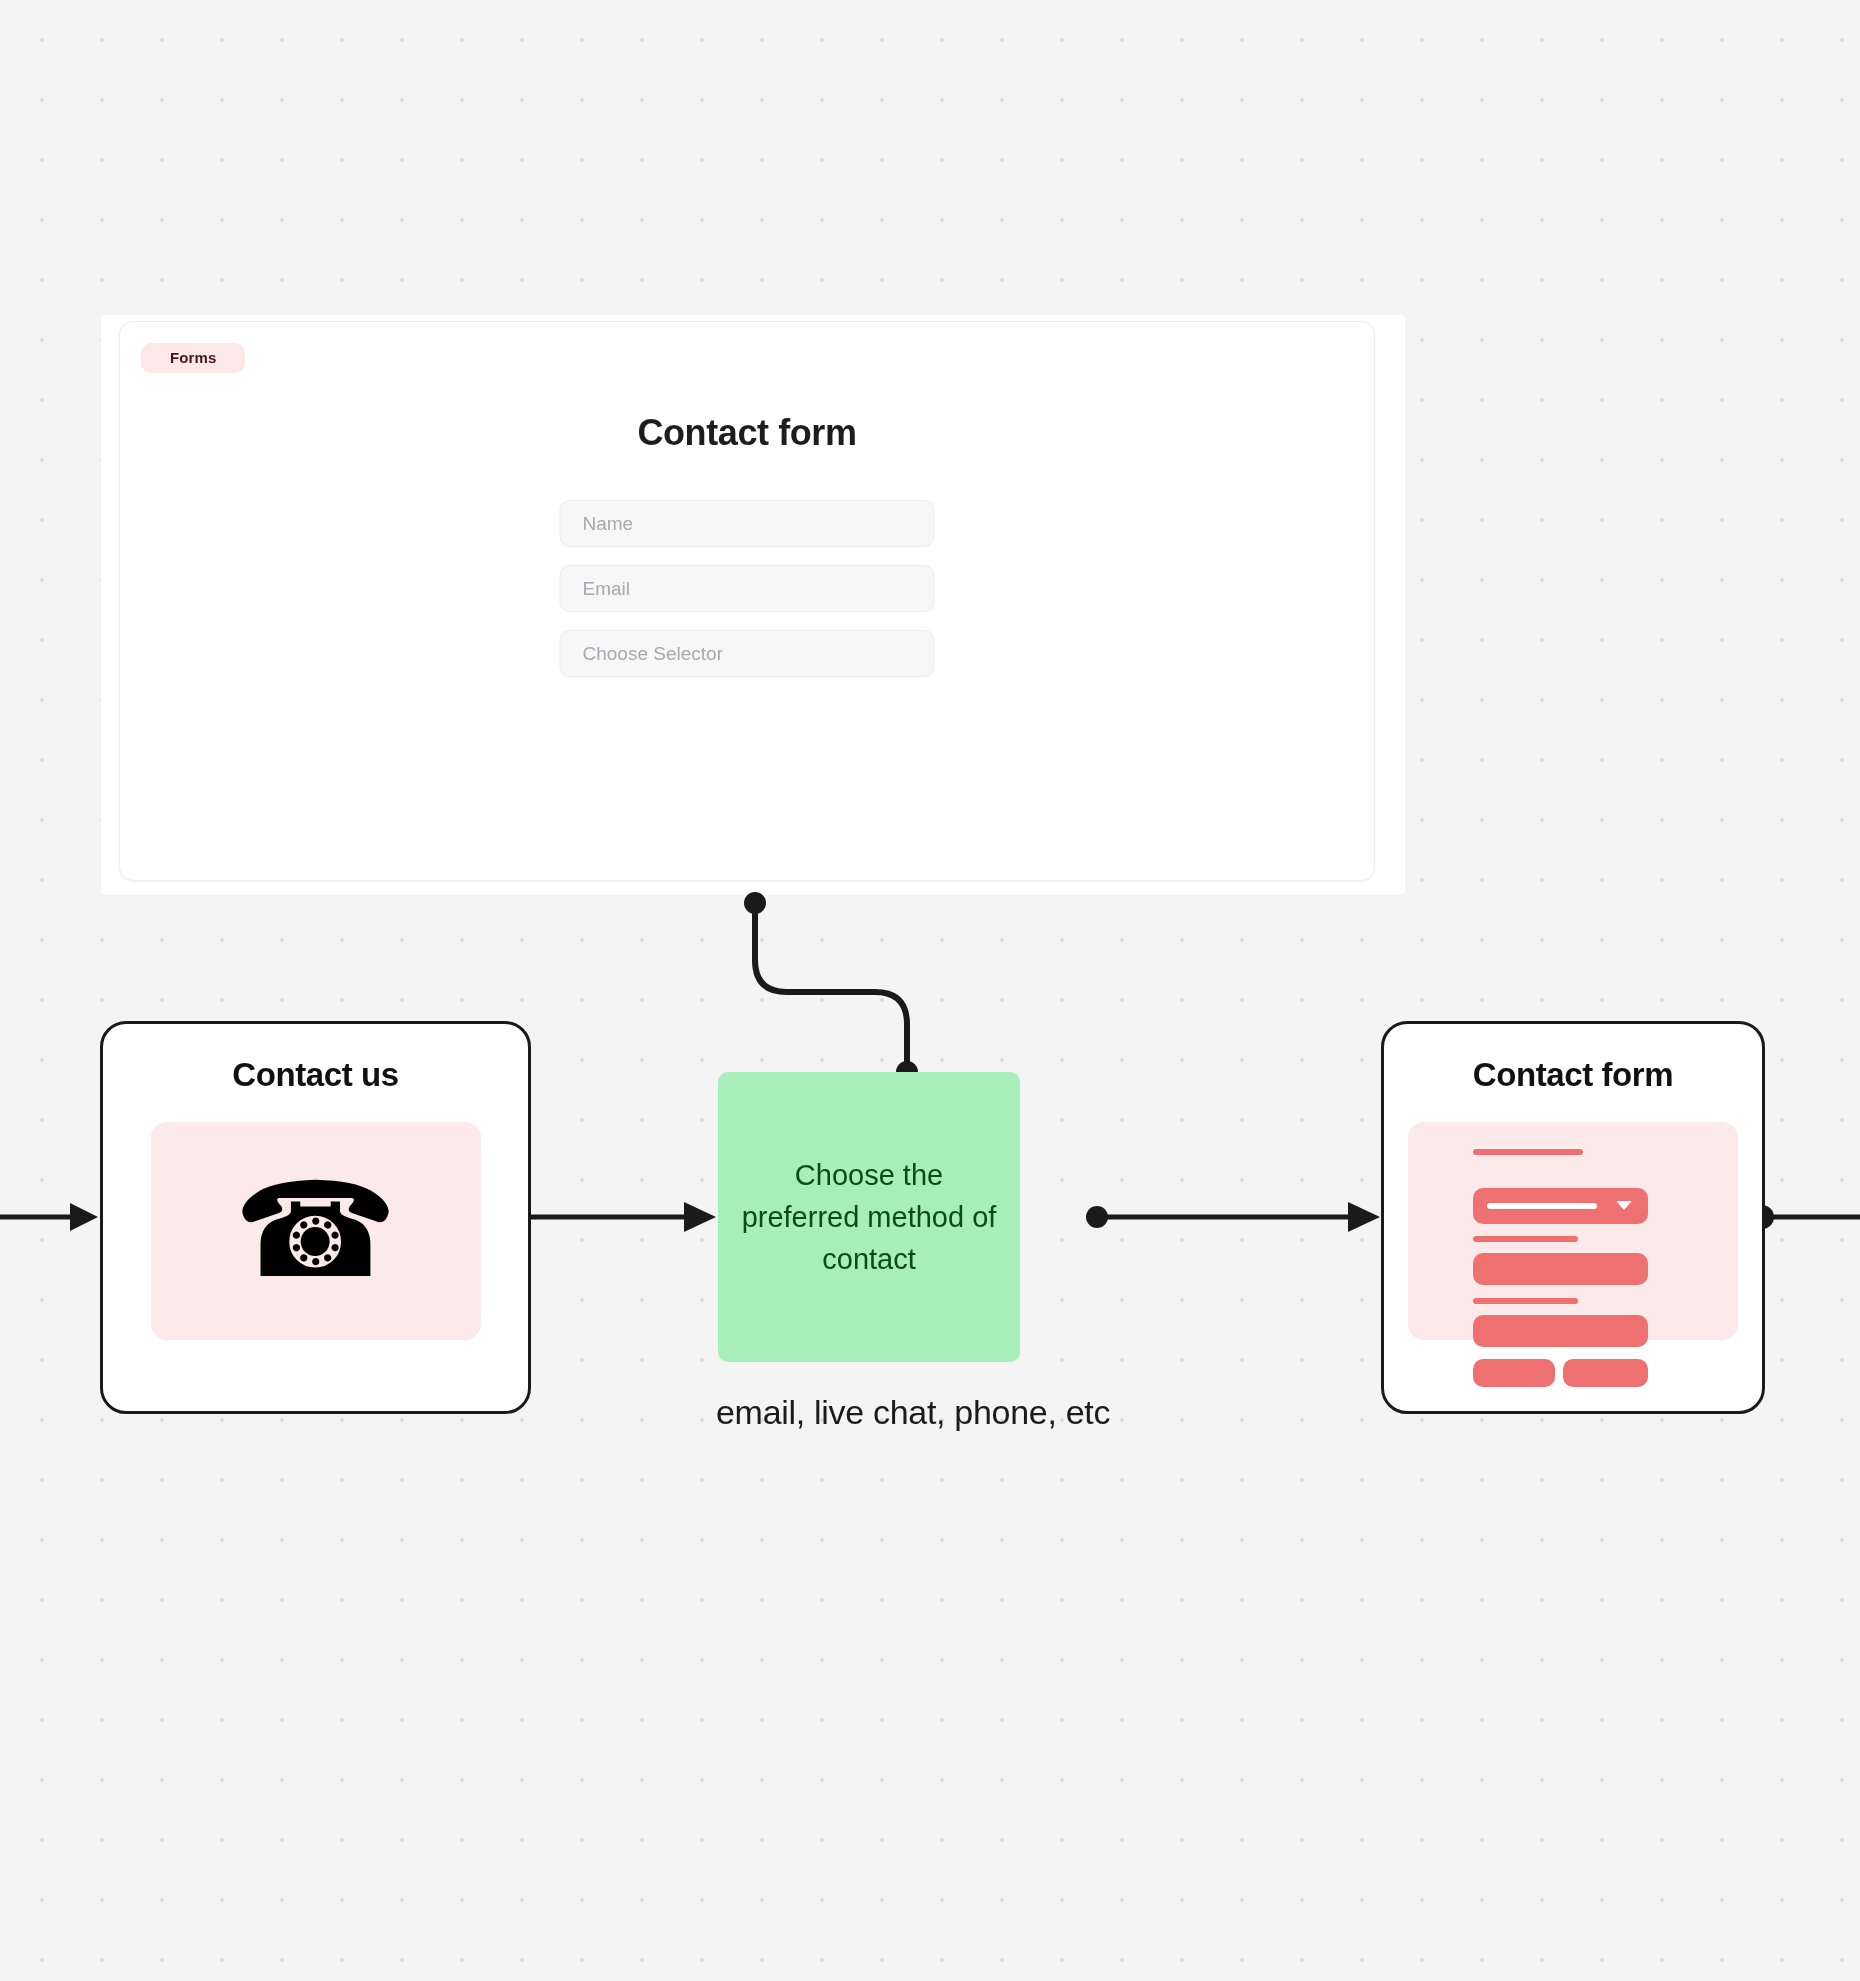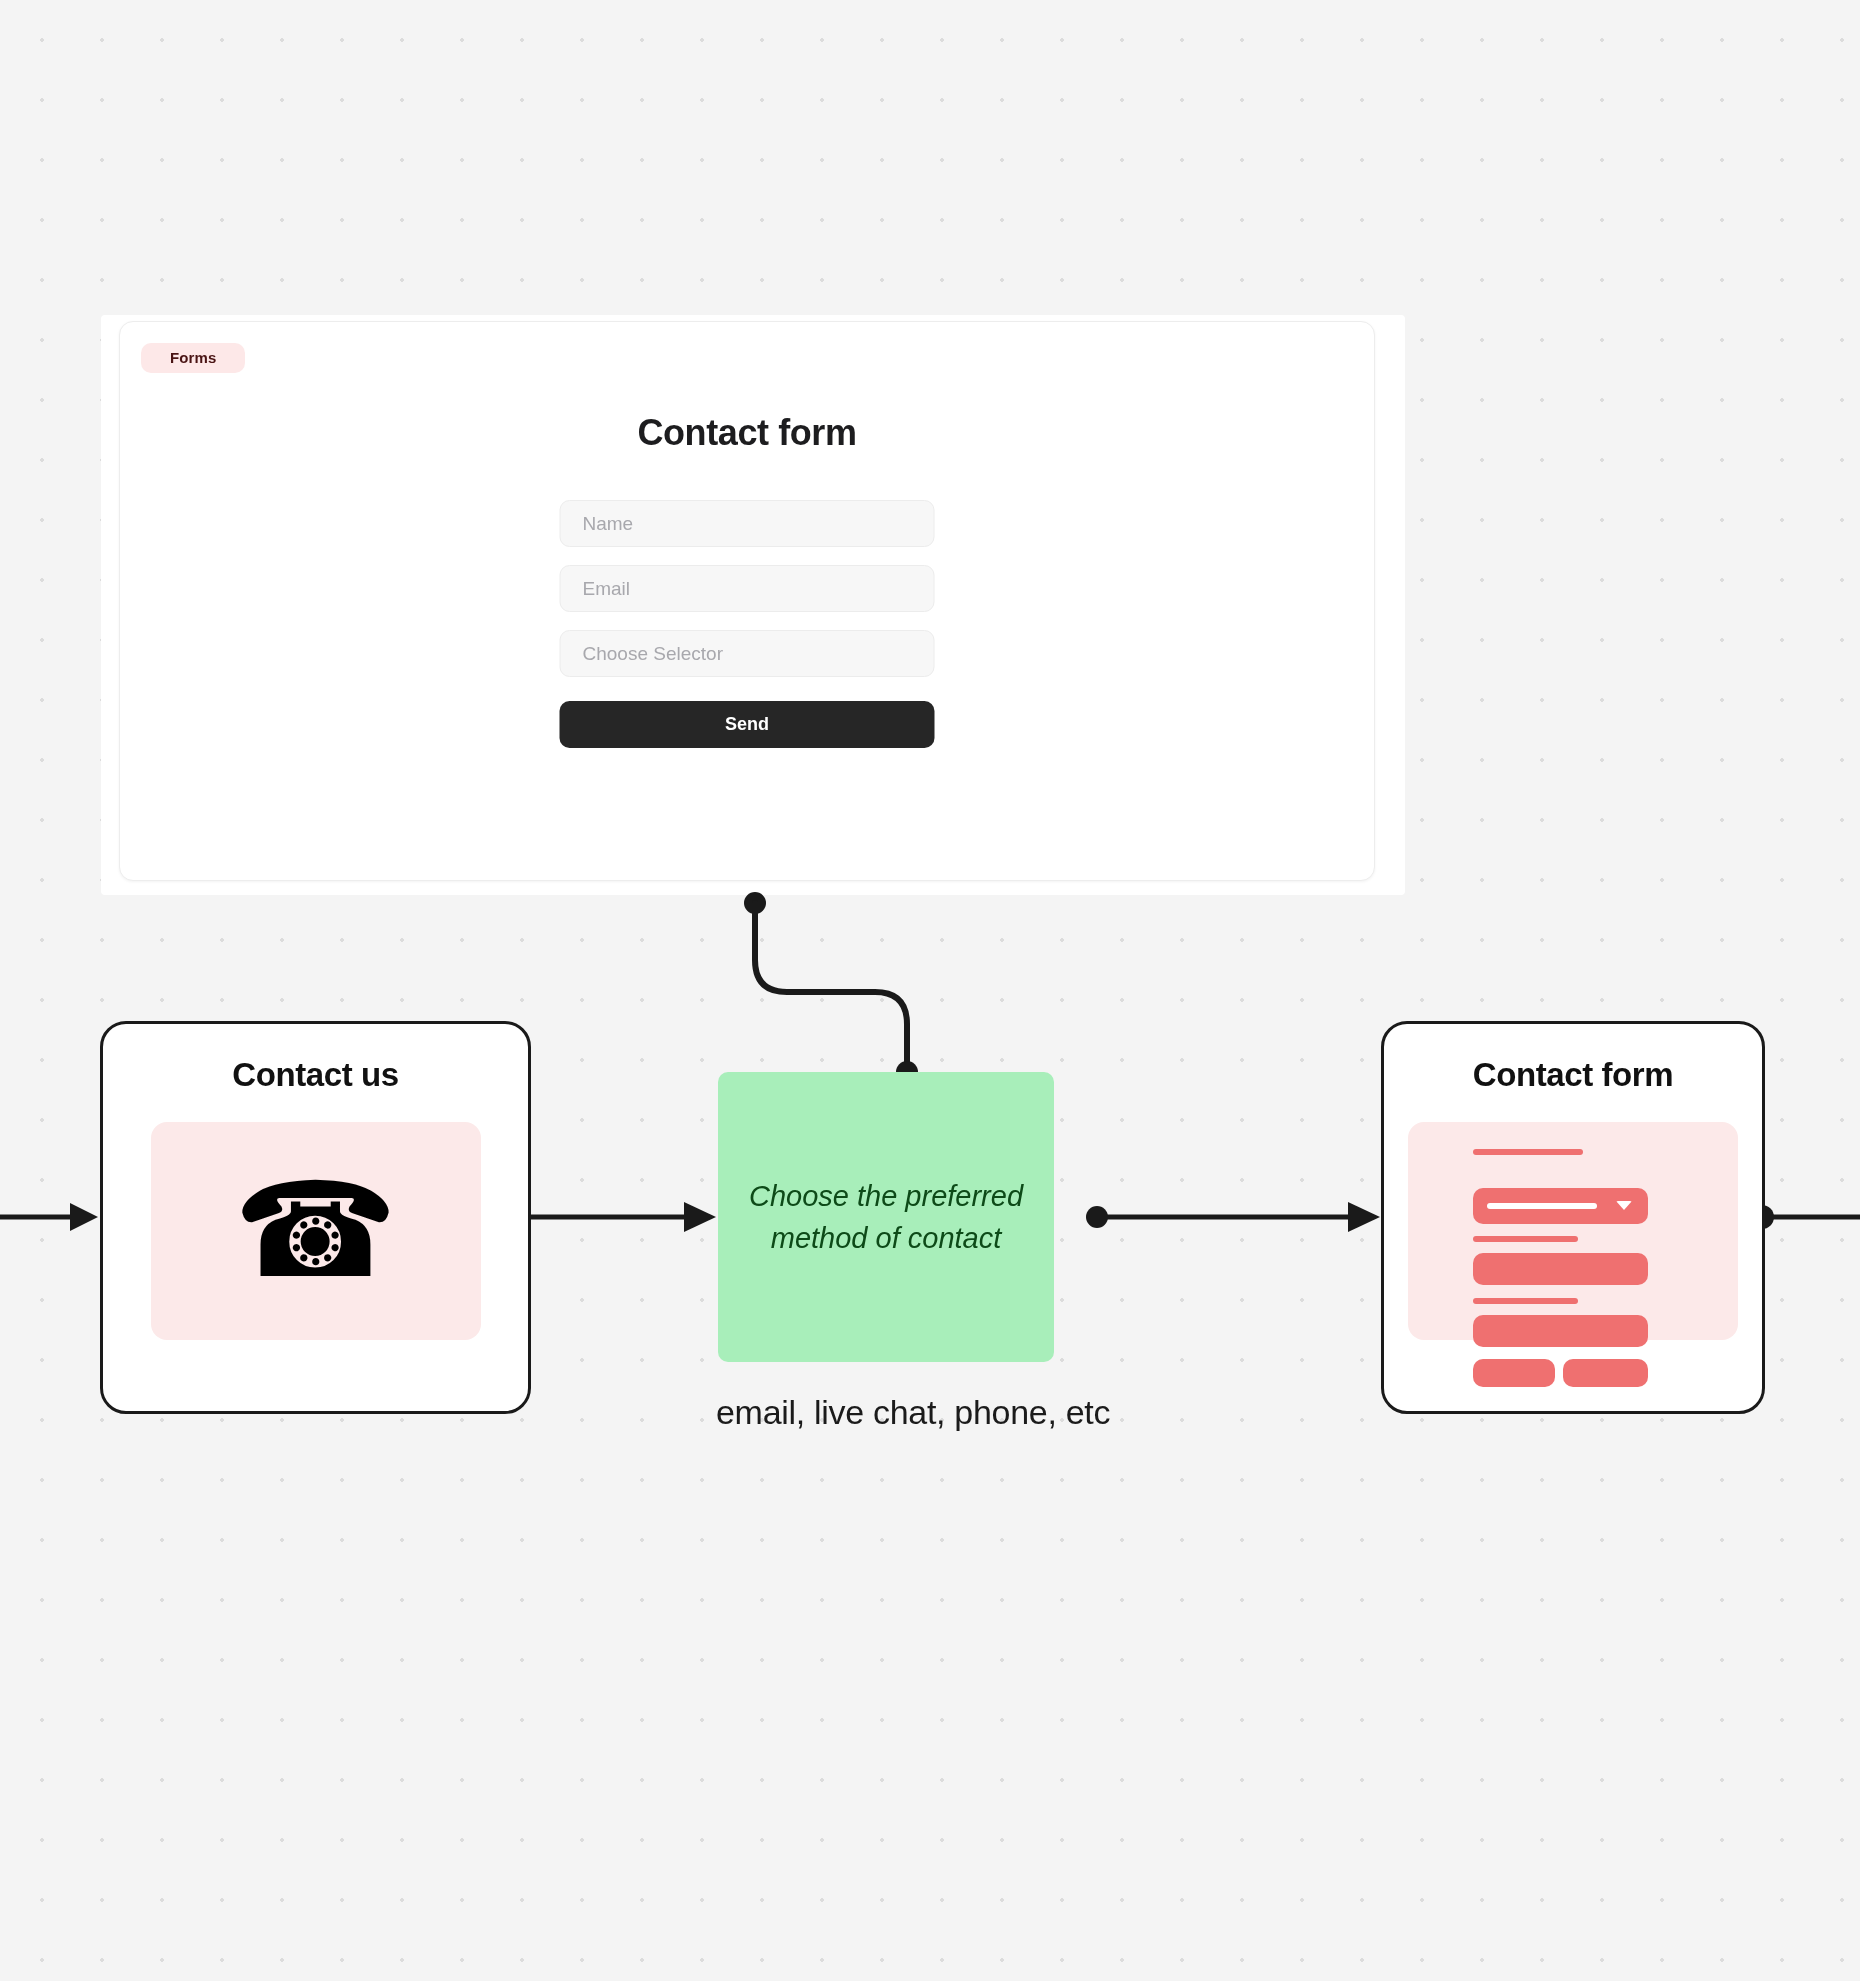--- a/index.html
+++ b/index.html
@@ -168,29 +168,28 @@
   .skel-s4 { left: 65px; top: 131px; width: 175px; height: 32px; border-radius: 10px; }
   .skel-s5 { left: 65px; top: 176px; width: 105px; height: 6px; }
   .skel-s6 { left: 65px; top: 193px; width: 175px; height: 32px; border-radius: 10px; }
   .skel-s7 { left: 65px; top: 237px; width: 82px; height: 28px; border-radius: 10px; }
   .skel-s8 { left: 155px; top: 237px; width: 85px; height: 28px; border-radius: 10px; }
 
   #node-choose {
     position: absolute;
     left: 718px;
     top: 1072px;
-    width: 336px;
+    width: 302px;
     height: 290px;
     background: #a8eeba;
     border-radius: 10px;
     display: flex;
     align-items: center;
     justify-content: center;
     text-align: center;
-    font-style: italic;
   }
   .choose-text {
     font-size: 29px;
     line-height: 1.45;
     color: #0d4a18;
     padding: 0 22px;
   }
 
   .caption {
     position: absolute;
@@ -219,21 +218,20 @@
   <div class="preview-inner">
 
     <div class="forms-badge">Forms</div>
 
     <div class="form-title">Contact form</div>
 
     <div class="form-fields">
       <div class="form-field">Name</div>
       <div class="form-field">Email</div>
       <div class="form-field">Choose Selector</div>
-      <button class="send-button">Send</button>
     </div>
   </div>
 </div>
 
 <svg class="edges" viewBox="0 0 1860 1981" xmlns="http://www.w3.org/2000/svg">
 
   <line x1="0" y1="1217" x2="85" y2="1217" stroke="#1a1a1a" stroke-width="5"></line>
   <polygon points="70,1203 98,1217 70,1231" fill="#1a1a1a"></polygon>
 
   <circle cx="481" cy="1217" r="11" fill="#1a1a1a"></circle>

